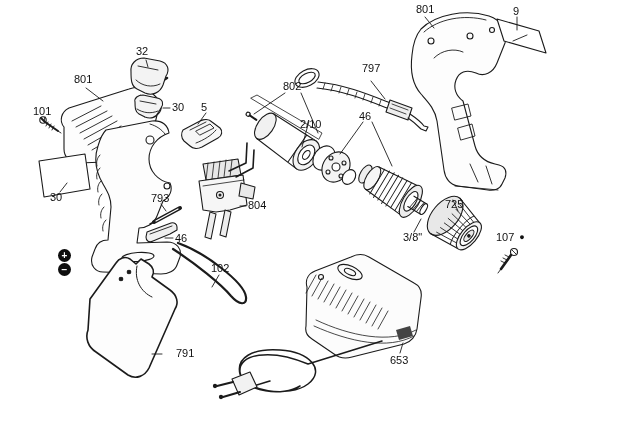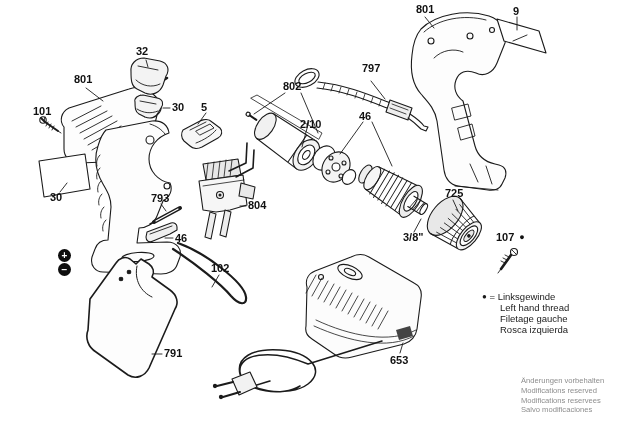--- a/index.html
+++ b/index.html
@@ -2,21 +2,21 @@
 <html><head>
 <meta charset="utf-8">
 <style>
   html,body{margin:0;padding:0;background:#fff;}
   .stage{
     position:relative;width:617px;height:425px;background:#ffffff;
     font-family:"Liberation Sans", sans-serif;overflow:hidden;
   }
   .stage svg{position:absolute;left:0;top:0;}
   .lbl{
-    position:absolute;font-size:11px;font-weight:bold;color:#111;
+    position:absolute;font-size:11px;font-weight:normal;color:#111;
     white-space:nowrap;line-height:11px;
   }
   .thread-dot{font-size:9px;margin-left:5px;vertical-align:1px;}
   .pol{
     position:absolute;width:13px;height:13px;border-radius:50%;
     background:#0e0e0e;color:#fff;font-size:10px;font-weight:bold;
     line-height:13px;text-align:center;
   }
   .legend{
     position:absolute;left:482px;top:291px;font-size:9.5px;color:#1a1a1a;
@@ -244,42 +244,30 @@
   <div class="lbl" style="left:74px;top:74px">801</div>
   <div class="lbl" style="left:136px;top:46px">32</div>
   <div class="lbl" style="left:33px;top:106px">101</div>
   <div class="lbl" style="left:172px;top:102px">30</div>
   <div class="lbl" style="left:201px;top:102px">5</div>
   <div class="lbl" style="left:50px;top:192px">30</div>
   <div class="lbl" style="left:151px;top:193px">793</div>
   <div class="lbl" style="left:175px;top:233px">46</div>
   <div class="lbl" style="left:248px;top:200px">804</div>
   <div class="lbl" style="left:211px;top:263px">102</div>
-  <div class="lbl" style="left:164px;top:348px">791</div>
+  <div class="lbl" style="left:176px;top:348px">791</div>
   <div class="lbl" style="left:283px;top:81px">802</div>
   <div class="lbl" style="left:300px;top:119px">2/10</div>
   <div class="lbl" style="left:362px;top:63px">797</div>
   <div class="lbl" style="left:359px;top:111px">46</div>
   <div class="lbl" style="left:416px;top:4px">801</div>
   <div class="lbl" style="left:513px;top:6px">9</div>
-  <div class="lbl" style="left:445px;top:188px">725</div>
+  <div class="lbl" style="left:445px;top:199px">725</div>
   <div class="lbl" style="left:403px;top:232px">3/8"</div>
   <div class="lbl" style="left:496px;top:232px"><span>107</span><span class="thread-dot">●</span></div>
   <div class="lbl" style="left:390px;top:355px">653</div>
 
   <div class="pol" style="left:58px;top:249px">+</div>
   <div class="pol" style="left:58px;top:263px">−</div>
 
-  <div class="legend">
-    <div class="row1"><span class="sym">●</span> <span>=</span> <span>Linksgewinde</span></div>
-    <div class="rest">Left hand thread</div>
-    <div class="rest">Filetage gauche</div>
-    <div class="rest">Rosca izquierda</div>
-  </div>
-
-  <div class="footer">
-    <div>Änderungen vorbehalten</div>
-    <div>Modifications reserved</div>
-    <div>Modifications reservees</div>
-    <div>Salvo modificaciones</div>
-  </div>
+
 
 </div>
 
 </body></html>

